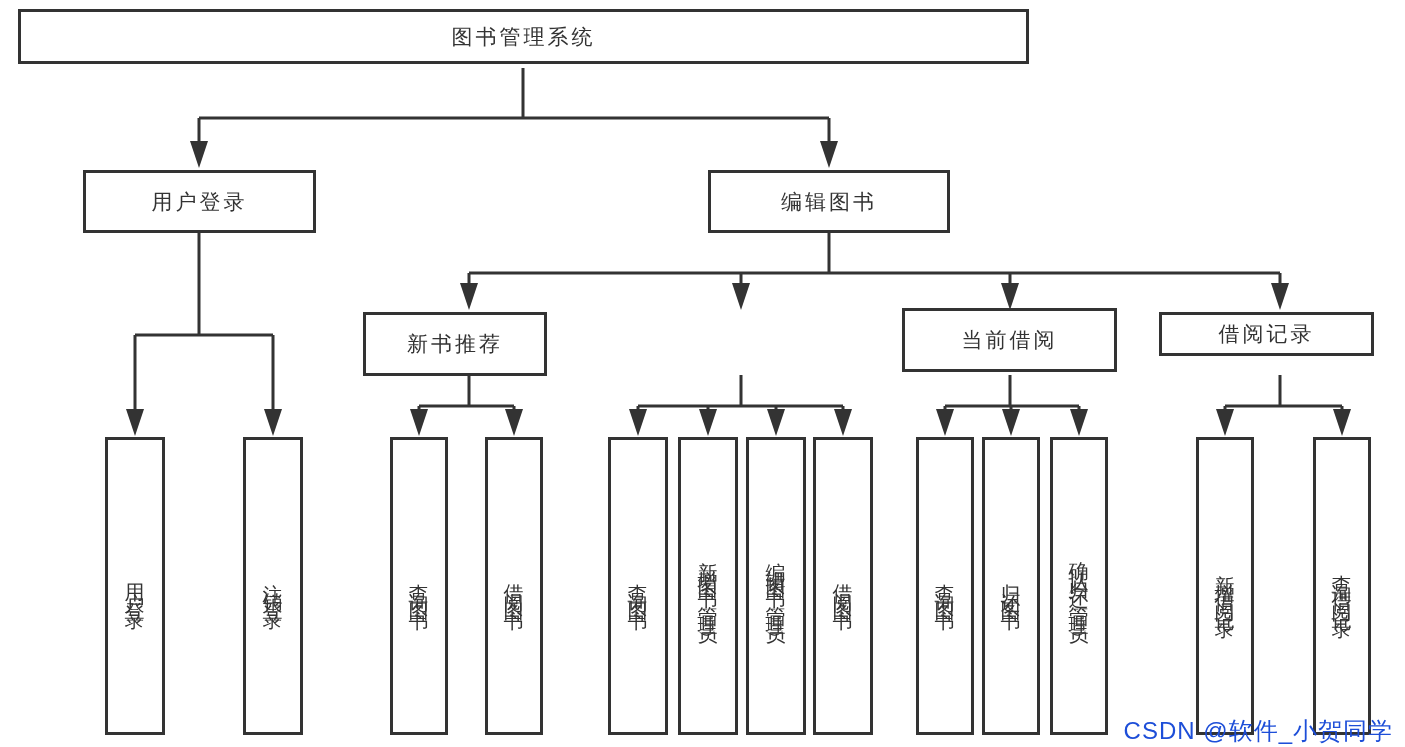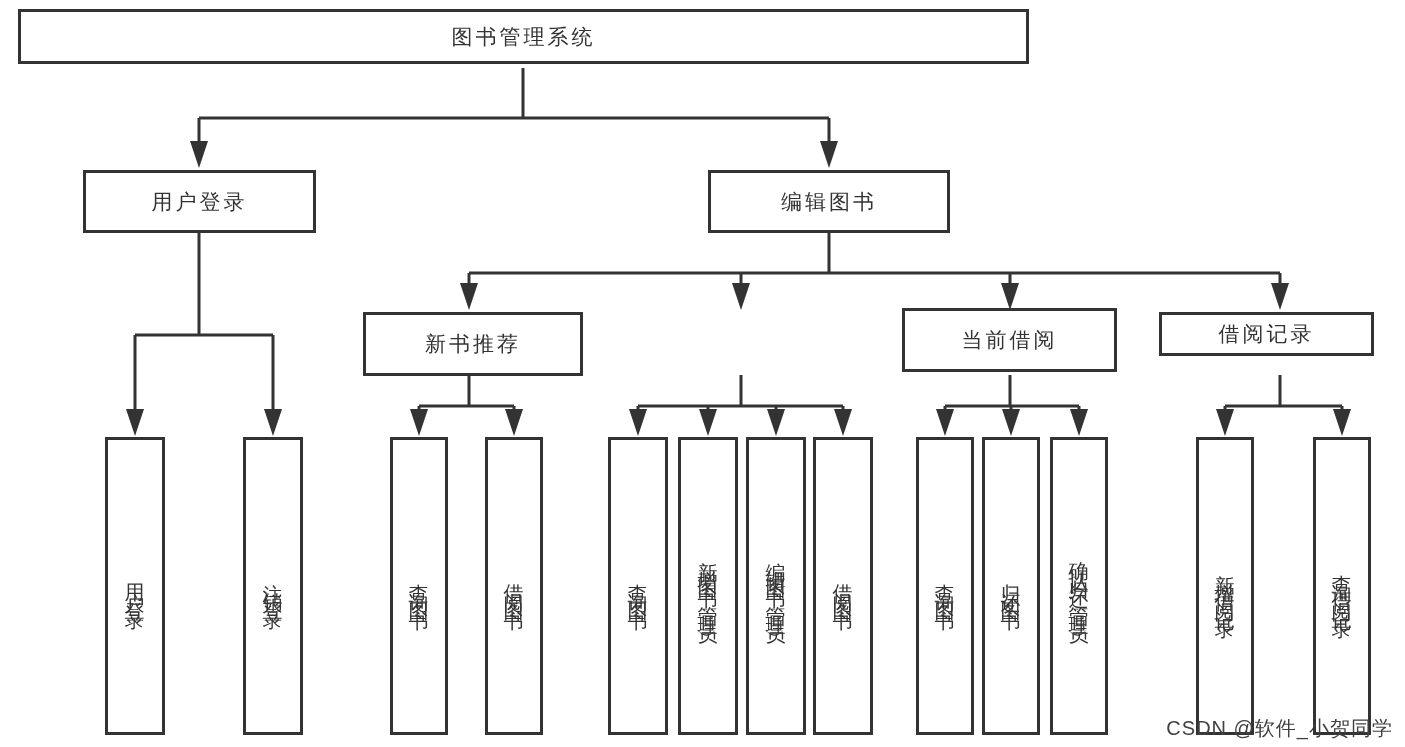--- a/index.html
+++ b/index.html
@@ -32,22 +32,22 @@
     writing-mode:vertical-rl;
     text-orientation:mixed;
     font-size:20px;
     letter-spacing:9px;
     line-height:1.0;
   }
   .watermark{
     position:absolute;
     top:715px;
     right:12px;
-    font-size:20px;
-    color:#404040;
+    font-size:24px;
+    color:#1d4ed8;
     letter-spacing:1px;
     z-index:5;
     white-space:nowrap;
   }
 </style>
 </head>
 <body>
 
 <div class="canvas">
 
@@ -89,21 +89,21 @@
       <polygon points="1225,436 1216,409 1234,409"></polygon>
       <polygon points="1342,436 1333,409 1351,409"></polygon>
     </g>
   </svg>
 
   <div class="node hnode" style="left:18px;top:9px;width:1011px;height:55px">图书管理系统</div>
 
   <div class="node hnode" style="left:83px;top:170px;width:233px;height:63px">用户登录</div>
   <div class="node hnode" style="left:708px;top:170px;width:242px;height:63px">编辑图书</div>
 
-  <div class="node hnode" style="left:363px;top:312px;width:220px;height:64px">新书推荐</div>
+  <div class="node hnode" style="left:363px;top:312px;width:184px;height:64px">新书推荐</div>
   <div class="node hnode" style="left:902px;top:308px;width:215px;height:64px">当前借阅</div>
   <div class="node hnode" style="left:1159px;top:312px;width:215px;height:44px">借阅记录</div>
 
   <div class="node leaf" style="left:105px;top:437px;width:60px;height:298px">用户登录</div>
   <div class="node leaf" style="left:243px;top:437px;width:60px;height:298px">注销登录</div>
 
   <div class="node leaf" style="left:390px;top:437px;width:58px;height:298px">查询图书</div>
   <div class="node leaf" style="left:485px;top:437px;width:58px;height:298px">借阅图书</div>
 
   <div class="node leaf" style="left:608px;top:437px;width:60px;height:298px">查询图书</div>

